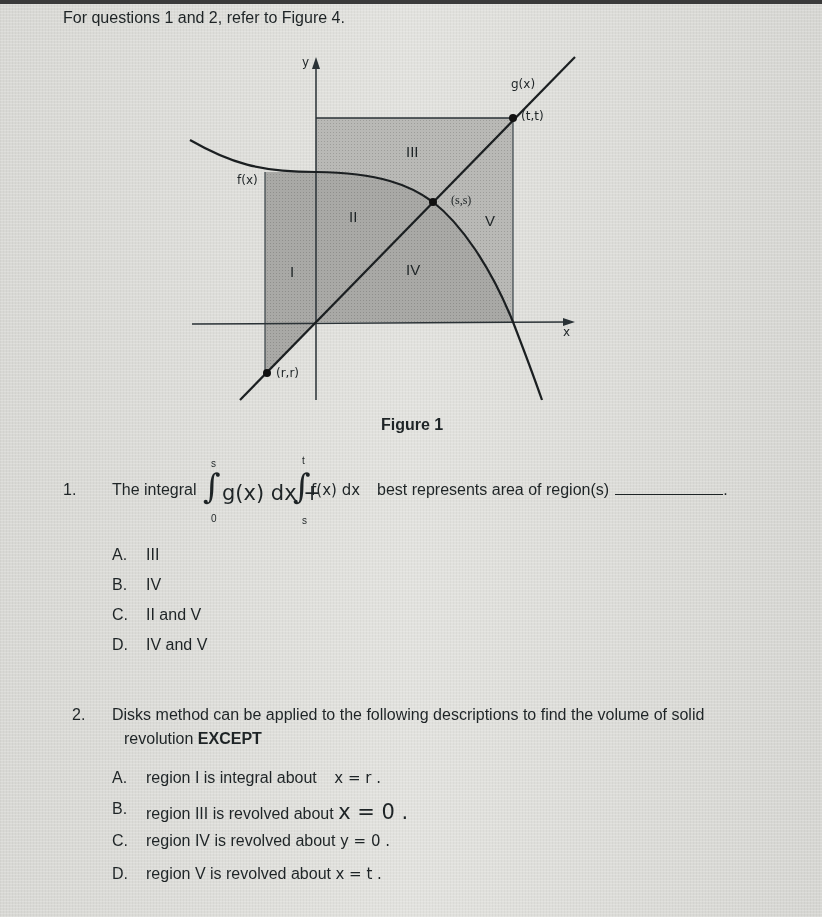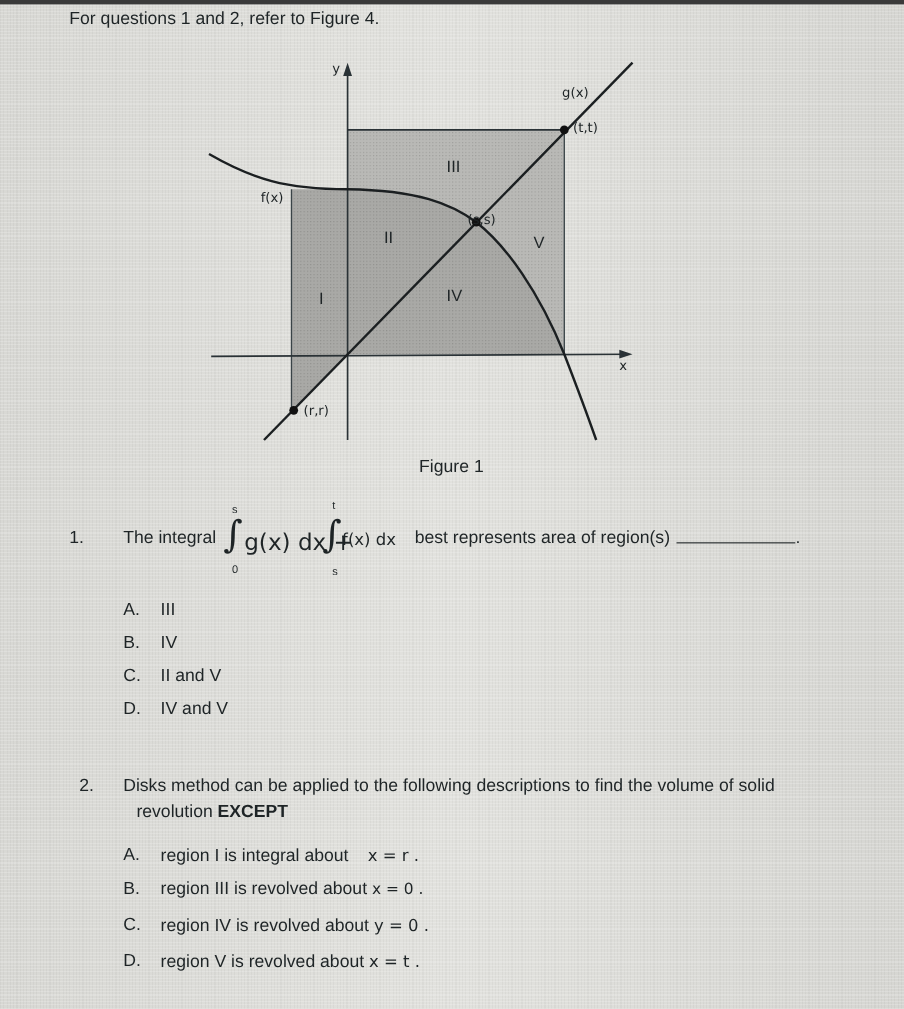--- a/index.html
+++ b/index.html
@@ -9,21 +9,21 @@
     background-image:
       repeating-linear-gradient(0deg, rgba(255,255,255,0.18) 0 1px, transparent 1px 3px),
       repeating-linear-gradient(90deg, rgba(0,0,0,0.03) 0 1px, transparent 1px 3px),
       linear-gradient(90deg, #d8d8d4 0%, #e2e2de 50%, #d6d6d2 100%);
     font-family: "Liberation Sans", sans-serif;
     color: #1e2426;
   }
   .topbar { position: absolute; left: 0; top: 0; width: 822px; height: 4px; background: #3a3a3a; }
   .abs { position: absolute; white-space: nowrap; }
   .intro { left: 63px; top: 9px; font-size: 16px; }
-  .fig-caption { left: 381px; top: 416px; font-size: 16px; font-weight: normal; }
+  .fig-caption { left: 381px; top: 416px; font-size: 16px; font-weight: bold; }
   .q-num { font-size: 16px; }
   .q-text { font-size: 16px; text-align: center; }
   .opt-letter { font-size: 16px; }
   .opt-text { font-size: 16px; }
   .figure { position: absolute; left: 180px; top: 45px; }
   .math { font-family: "DejaVu Sans", sans-serif; }
   .integral { position: absolute; font-family: "DejaVu Serif", serif; font-size: 34px; line-height: 1; }
   .lim { position: absolute; font-size: 10px; font-family: "Liberation Sans", sans-serif; }
   .blank { display: inline-block; width: 108px; border-bottom: 1.5px solid #1e2426; margin-left: 6px; vertical-align: baseline; }
   .bold { font-weight: bold; }
@@ -75,21 +75,21 @@
     <circle cx="253" cy="157" r="4" fill="#111"></circle>
     <circle cx="87" cy="328" r="4" fill="#111"></circle>
   </svg>
 
   
   <div class="abs math" style="left:122px;top:10px;font-size:12px;">y</div>
   <div class="abs math" style="left:383px;top:280px;font-size:12px;">x</div>
   <div class="abs math" style="left:331px;top:32px;font-size:12px;">g(x)</div>
   <div class="abs math" style="left:57px;top:100px;font-size:12px;margin-top:28px;">f(x)</div>
   <div class="abs math" style="left:341px;top:64px;font-size:12px;">(t,t)</div>
-  <div class="abs math" style="left:245px;top:148px;font-size:12px;">(s,s)</div>
+  <div class="abs math" style="left:271px;top:148px;font-size:12px;font-family:Liberation Serif, serif;">(s,s)</div>
   <div class="abs math" style="left:96px;top:321px;font-size:12px;">(r,r)</div>
   <div class="abs" style="left:226px;top:98px;font-size:15px;">III</div>
   <div class="abs" style="left:169px;top:163px;font-size:15px;">II</div>
   <div class="abs" style="left:305px;top:167px;font-size:15px;">V</div>
   <div class="abs" style="left:110px;top:218px;font-size:15px;">I</div>
   <div class="abs" style="left:226px;top:216px;font-size:15px;">IV</div>
 </div>
 
 <div class="abs fig-caption">Figure 1</div>
 
@@ -118,19 +118,19 @@
 <div class="abs opt-text" style="left:146px;top:636px;">IV and V</div>
 
 <div class="abs q-num" style="left:72px;top:706px;">2.</div>
 <div class="abs q-text" style="left:112px;top:706px;">Disks method can be applied to the following descriptions to find the volume of solid</div>
 <div class="abs q-text" style="left:124px;top:730px;"><span>revolution</span> <span class="bold">EXCEPT</span></div>
 
 <div class="abs opt-letter" style="left:112px;top:769px;">A.</div>
 <div class="abs opt-text" style="left:146px;top:769px;"><span>region I is integral about</span> <span class="math" style="font-size:15px;margin-left:13px;">x = r .</span></div>
 
 <div class="abs opt-letter" style="left:112px;top:800px;">B.</div>
-<div class="abs opt-text" style="left:146px;top:800px;"><span>region III is revolved about</span> <span class="math" style="font-size:14px;">x = 0 .</span></div>
+<div class="abs opt-text" style="left:146px;top:800px;"><span>region III is revolved about</span> <span class="math" style="font-size:21px;">x = 0 .</span></div>
 
 <div class="abs opt-letter" style="left:112px;top:832px;">C.</div>
 <div class="abs opt-text" style="left:146px;top:832px;"><span>region IV is revolved about</span> <span class="math" style="font-size:15px;">y = 0 .</span></div>
 
 <div class="abs opt-letter" style="left:112px;top:865px;">D.</div>
 <div class="abs opt-text" style="left:146px;top:865px;"><span>region V is revolved about</span> <span class="math" style="font-size:15px;">x = t .</span></div>
 
 </body></html>

